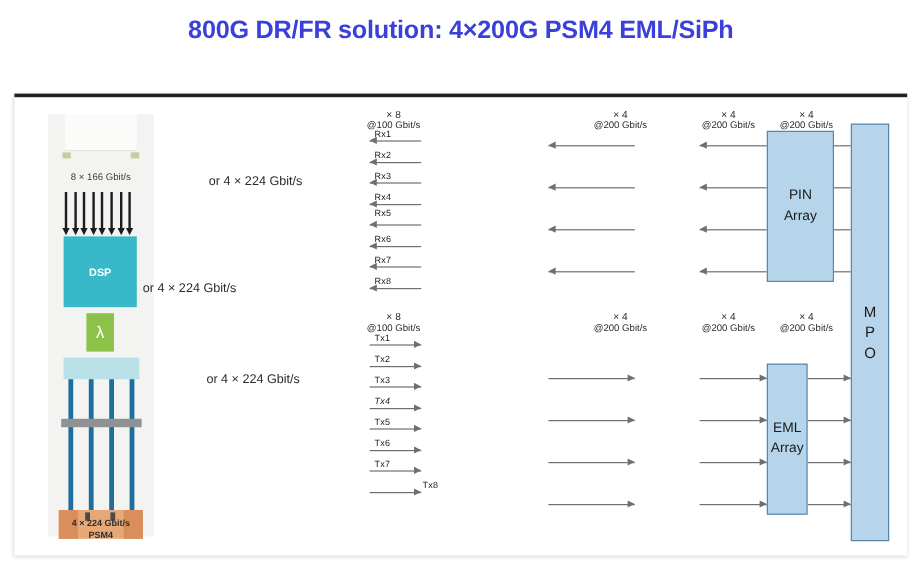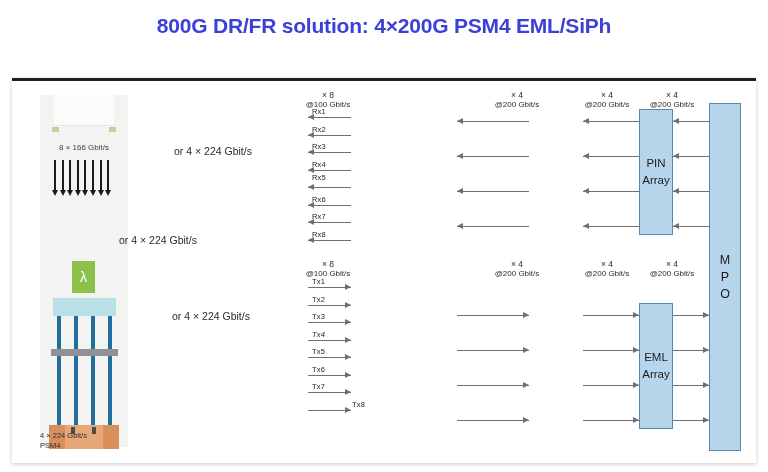--- a/index.html
+++ b/index.html
@@ -54,22 +54,22 @@
   }
   #mod-bar-cyan{position:absolute;left:13px;top:203px;width:63px;height:18px;background:#b7e0e7;}
   #mod-wg{position:absolute;left:13px;top:221px;width:63px;height:113px;}
   .mod-guide{position:absolute;top:0;width:4px;height:113px;background:#1f6f9e;}
   #mod-bar-gray{position:absolute;left:11px;top:254px;width:67px;height:7px;background:#8f9194;}
   .mod-conn{position:absolute;top:330px;width:16px;height:24px;background:#d98e5c;}
   #mod-conn-l{left:9px;} #mod-conn-r{left:63px;}
   #mod-foot{position:absolute;left:9px;top:330px;width:70px;height:24px;background:#e7a877;}
   .mod-nub{position:absolute;top:332px;width:4px;height:7px;background:#4a4a4a;}
   #mod-lbl-bot{
-    position:absolute;left:0;top:336px;width:88px;
-    font-size:7.5px;color:#2e2e2e;line-height:10px;
+    position:absolute;left:0;top:336px;width:88px;text-align:center;
+    font-size:7.5px;color:#2e2e2e;line-height:10px;font-weight:bold;
   }
   
   .annot{
     position:absolute;font-size:10.5px;color:#2b2b2b;white-space:nowrap;
   }
   
   .rate{
     position:absolute;text-align:center;color:#2b2b2b;white-space:nowrap;
     line-height:10px;
   }
@@ -122,20 +122,21 @@
         <div class="mod-pin" style="left: 30.4px;"></div>
         <div class="mod-arrow" style="left: 28.4px;"></div>
         <div class="mod-pin" style="left: 38px;"></div>
         <div class="mod-arrow" style="left: 36px;"></div>
         <div class="mod-pin" style="left: 45.6px;"></div>
         <div class="mod-arrow" style="left: 43.6px;"></div>
         <div class="mod-pin" style="left: 53.2px;"></div>
         <div class="mod-arrow" style="left: 51.2px;"></div>
       </div>
 
+    <div id="mod-dsp">DSP</div>
     <div id="mod-lambda">λ</div>
 
     <div id="mod-bar-cyan"></div>
     <div id="mod-wg">
         <div class="mod-guide" style="left: 4px;"></div>
         <div class="mod-guide" style="left: 21px;"></div>
         <div class="mod-guide" style="left: 38px;"></div>
         <div class="mod-guide" style="left: 55px;"></div>
       </div>
     <div id="mod-bar-gray"></div>
@@ -284,21 +285,21 @@
       <div class="sig" style="left: 445px; top: 339px; width: 72px;"></div>
       <div class="ahead-r" style="top: 336px; left: 511px;"></div>
       <div class="sig" style="left: 571px; top: 339px; width: 56px;"></div>
       <div class="ahead-r" style="top: 336px; left: 621px;"></div>
       <div class="sig" style="left: 661px; top: 339px; width: 36px;"></div>
       <div class="ahead-r" style="top: 336px; left: 691px;"></div>
     </div>
 
 
 
-  <div class="blk" id="blk-pin" style="left:627px;top:28px;width:34px;height:126px">
+  <div class="blk" id="blk-pin" style="left:627px;top:28px;width:56px;height:126px">
     <span>PIN</span>
     <span>Array</span>
   </div>
 
 
   <div class="blk" id="blk-eml" style="left:627px;top:222px;width:34px;height:126px">
     <span>EML</span>
     <span>Array</span>
   </div>
 

